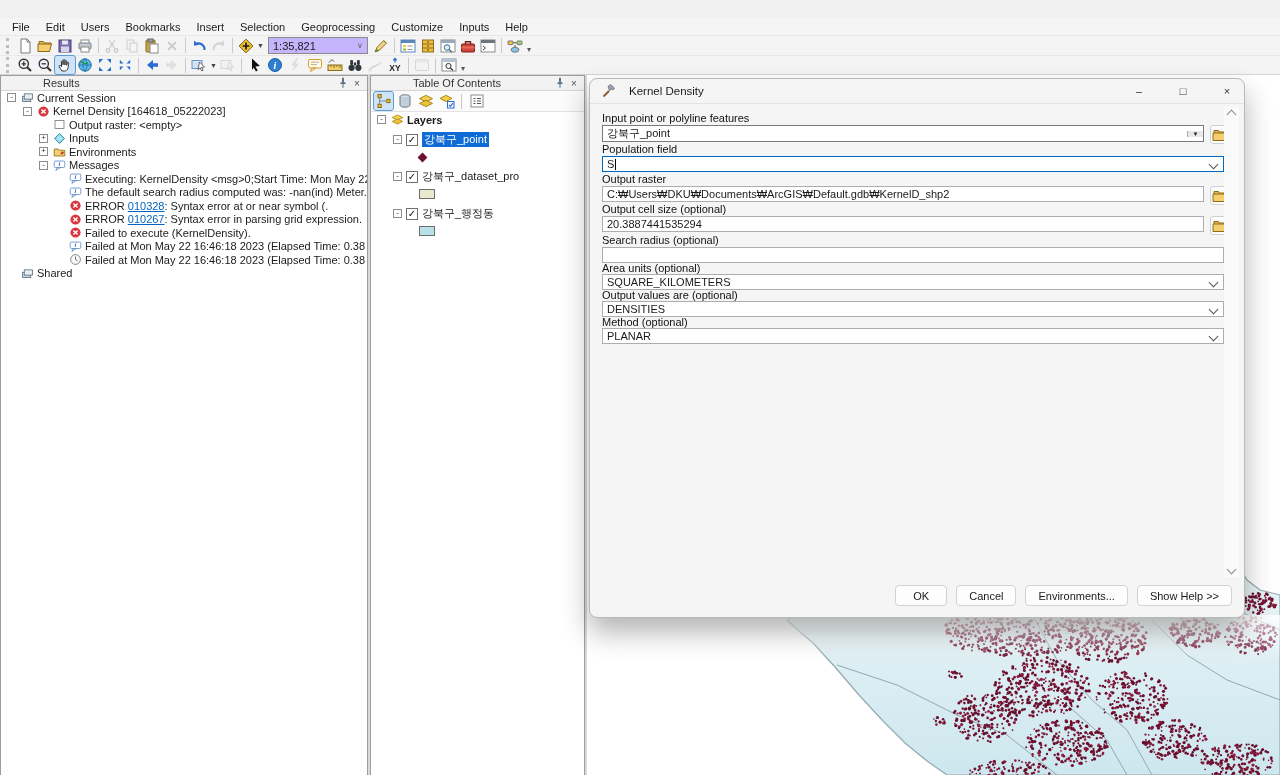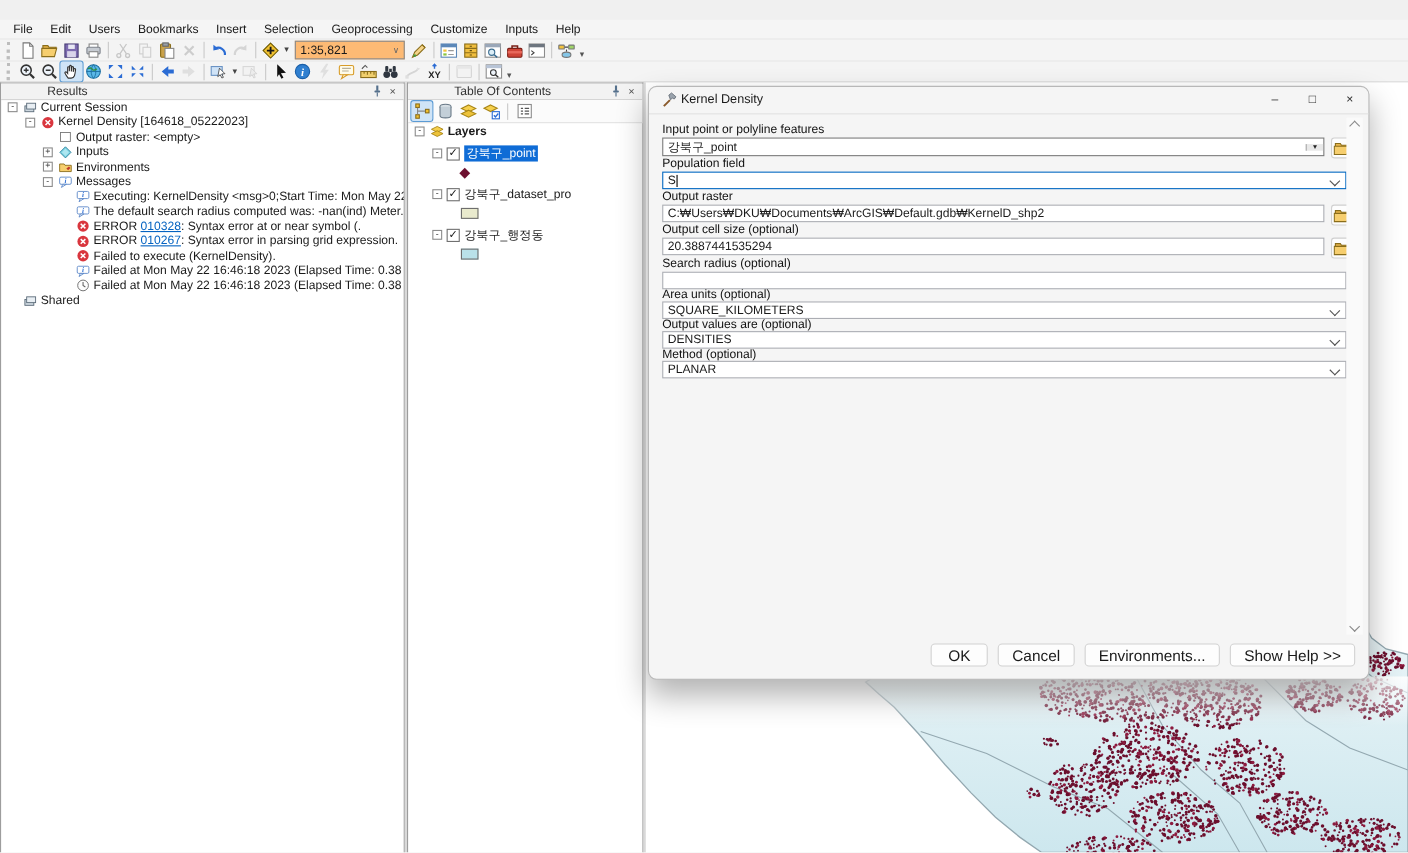--- a/index.html
+++ b/index.html
@@ -18,21 +18,21 @@
   
   .toolbar { position:absolute; left:0; width:1280px; height:20px; background:#f4f4f4; display:flex; align-items:center; padding-left:6px; border-top:1px solid #e8e8e8; }
   #tb1 { top:35px; } #tb2 { top:55px; height:20px; border-bottom:1px solid #d4d4d4; }
   .tbi { width:20px; height:18px; display:inline-flex; align-items:center; justify-content:center; border-radius:2px; }
   .tbi svg { display:block; }
   .tbi.dis { filter:grayscale(1) opacity(.5); }
   .tbi.sel { background:#cfe4f7; outline:1px solid #5b9bd5; }
   .tbsep { width:1px; height:15px; background:#c9c9c9; margin:0 3px; }
   .tbgrip { width:5px; height:16px; border-left:3px dotted #bdbdbd; margin-right:4px; }
   .ddcaret { font-size:7px; color:#444; width:9px; text-align:center; }
-  #scalebox { width:100px; height:17px; background:#fdba74; border:1px solid #8a8a8a; display:flex; align-items:center; margin:0 3px; }
+  #scalebox { width:100px; height:17px; background:#c4b5fd; border:1px solid #8a8a8a; display:flex; align-items:center; margin:0 3px; }
   #scalebox .val { flex:1; padding-left:4px; }
   #scalebox .chev { width:14px; color:#666; font-size:8px; text-align:center; }
   .ovf { font-size:8px; color:#555; align-self:flex-end; margin:0 2px 1px 2px; }
 
   
   #main { position:absolute; left:0; top:75px; width:1280px; height:700px; }
   .panel { position:absolute; top:0; height:700px; background:#fff; border:1px solid #9d9d9d; border-bottom:none; }
   #results { left:0; width:368px; }
   #toc { left:370px; width:215px; }
   .splitter { position:absolute; top:0; width:2px; height:700px; background:#d9d9d9; }
@@ -55,38 +55,38 @@
   #toctabs .tbi { width:19px; height:18px; }
   .cbx { width:12px; height:12px; border:1px solid #707070; background:#fff; flex:none; margin-right:4px; font-size:10px; line-height:10px; text-align:center; color:#111; }
   .swatch { width:16px; height:10px; border:1px solid #6e6e6e; flex:none; }
   .symrow { height:14px; display:flex; align-items:center; }
 
   
   #maparea { position:absolute; left:587px; top:0; width:693px; height:700px; background:#fff; overflow:hidden; }
 
   
   #dlg { position:absolute; left:589px; top:3px; width:656px; height:540px; background:#f5f5f5; border:1px solid #b8b8b8; border-radius:8px; box-shadow:0 14px 28px rgba(0,0,0,.30); }
-  #dlgtitle { height:25px; display:flex; align-items:center; padding-left:9px; gap:0; border-bottom:1px solid #e2e2e2; }
+  #dlgtitle { height:25px; display:flex; align-items:center; padding-left:9px; gap:10px; border-bottom:1px solid #e2e2e2; }
   #dlgtitle .dttl { flex:1; font-size:11.5px; }
   .winbtn { width:34px; height:24px; display:inline-flex; align-items:center; justify-content:center; font-size:11px; color:#333; }
   .winbtn.close { border-top-right-radius:8px; }
   .fldlabel { position:absolute; left:12px; color:#111; }
   .fldrow { position:absolute; left:12px; display:flex; align-items:stretch; }
   .tfield { background:#fff; border:1px solid #abadb3; display:flex; align-items:center; padding-left:4px; overflow:hidden; white-space:nowrap; }
   .combo-classic { border:1px solid #7a7a7a; }
   .combo-classic .ddbtn { margin-left:auto; width:16px; background:#e8e8e8; border-left:1px solid #aaa; display:flex; align-items:center; justify-content:center; font-size:6px; color:#222; }
   .combo-mod .chevm { margin-left:auto; margin-right:6px; width:7px; height:7px; border-right:1.4px solid #555; border-bottom:1.4px solid #555; transform:rotate(45deg); align-self:center; }
   .focused { border:1.5px solid #0067c0; }
   .caret { display:inline-block; width:1px; height:11px; background:#000; margin-left:1px; }
   .browsebtn { width:20px; height:19px; margin-left:6px; background:#fdfdfd; border:1px solid #d0d0d0; border-radius:3px; display:inline-flex; align-items:center; justify-content:center; align-self:center; }
   #dlgscroll { position:absolute; right:5px; top:28px; width:15px; height:470px; background:#fafafa; display:flex; flex-direction:column; align-items:center; justify-content:space-between; padding:4px 0; }
   .schev { width:7px; height:7px; border-right:1.4px solid #8a8a8a; border-bottom:1.4px solid #8a8a8a; }
   .schev.up { transform:rotate(-135deg); } .schev.dn { transform:rotate(45deg); }
   #dlgbuttons { position:absolute; right:12px; bottom:11px; display:flex; gap:9px; }
-  #dlgbuttons button { font-family:inherit; font-size:14px; height:21px; background:#fdfdfd; border:1px solid #d2d2d2; border-radius:4px; padding:0 12px; color:#1a1a1a; }
+  #dlgbuttons button { font-family:inherit; font-size:11px; height:21px; background:#fdfdfd; border:1px solid #d2d2d2; border-radius:4px; padding:0 12px; color:#1a1a1a; }
   #dlgbuttons button[data-idx="0"] { min-width:52px; }
 </style>
 </head>
 <body>
 
 <div id="app">
 
 
   <div id="menubar">
       <span class="mi">File</span>

